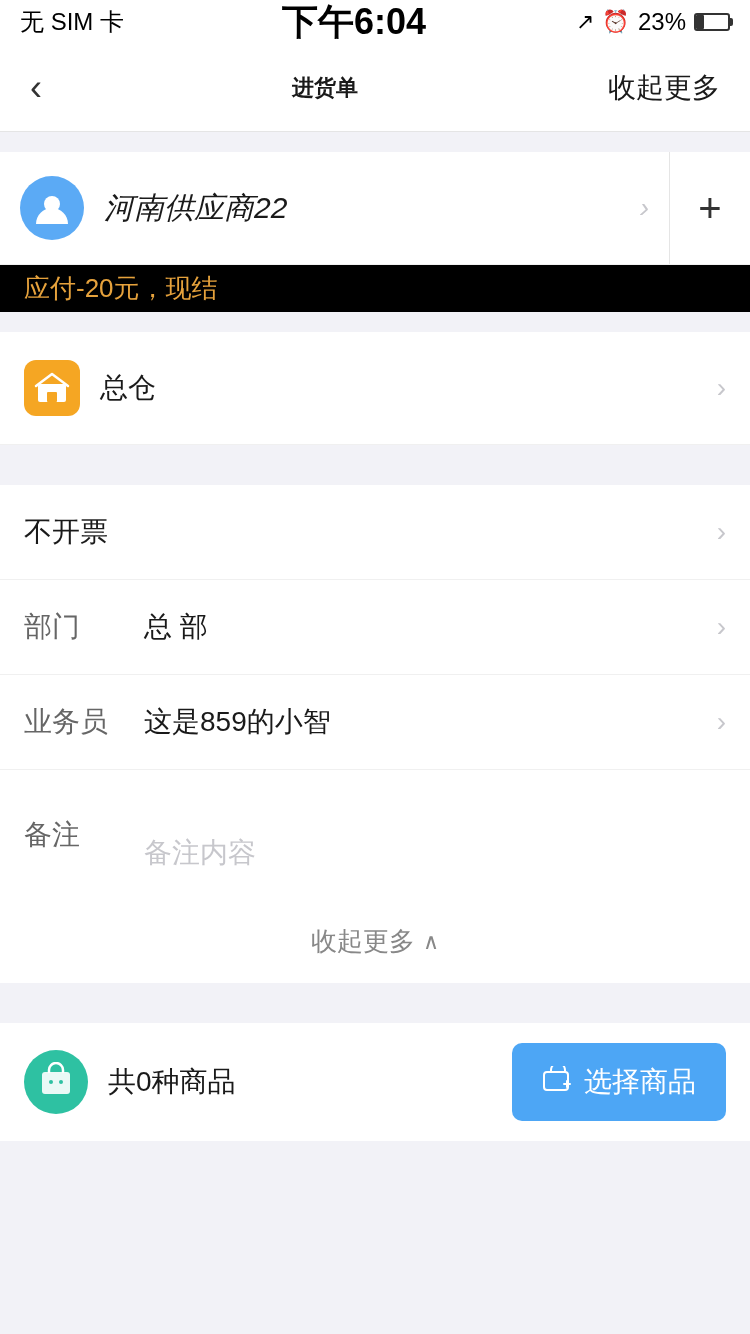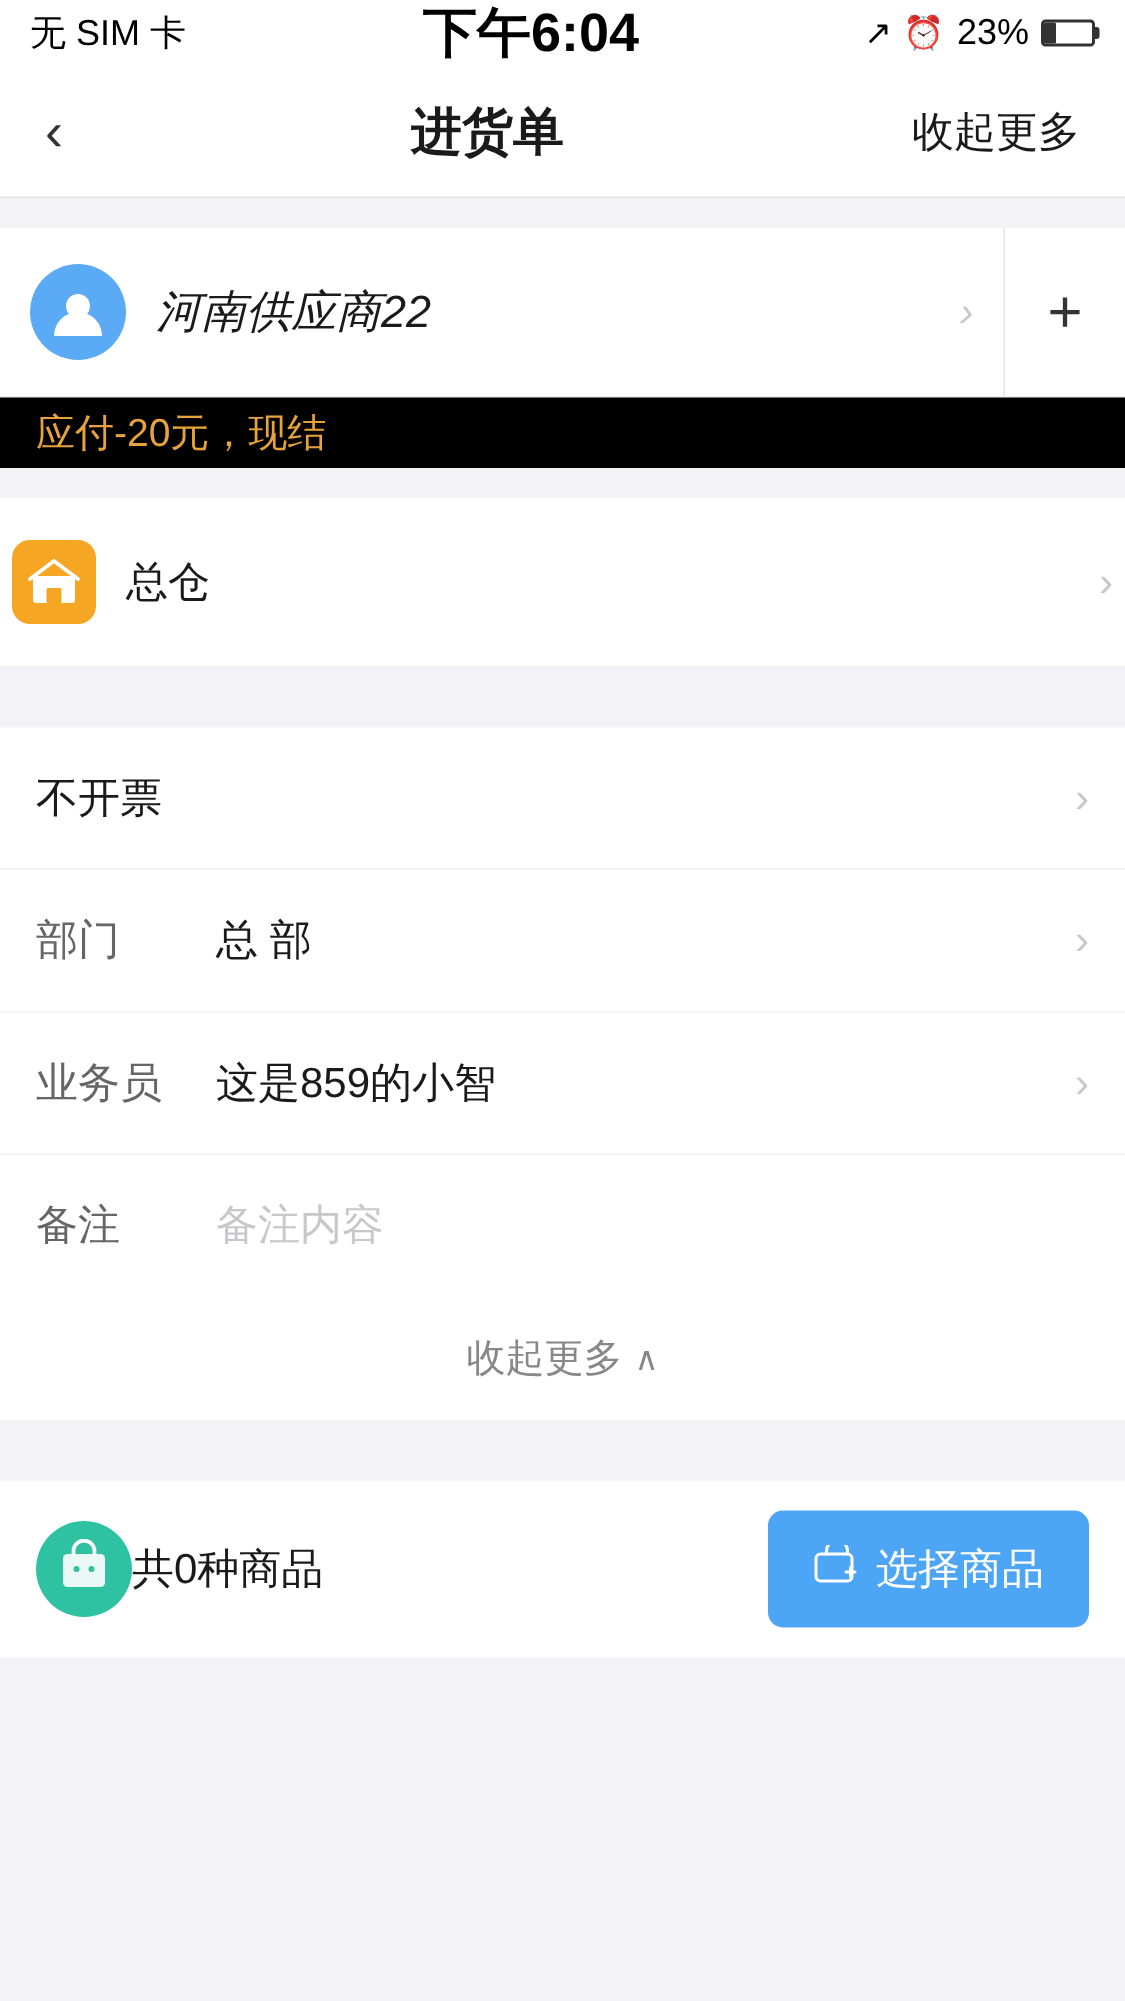--- a/index.html
+++ b/index.html
@@ -35,21 +35,21 @@
       padding: 0 30px;
       background: #fff;
       border-bottom: 1px solid #e5e5e5;
     }
     .nav-back {
       font-size: 36px;
       color: #333;
       cursor: pointer;
     }
     .nav-title {
-      font-size: 34px;
+      font-size: 22px;
       font-weight: 600;
       color: #1a1a1a;
     }
     .nav-action {
       font-size: 28px;
       color: #1a1a1a;
       font-weight: 500;
     }
 
     
@@ -146,25 +146,26 @@
       width: 120px;
       flex-shrink: 0;
     }
     .form-row-value {
       font-size: 28px;
       color: #1a1a1a;
       flex: 1;
     }
     .form-row-value.placeholder {
       color: #c7c7cc;
+      margin-top: 36px;
     }
     .form-row-warehouse {
       display: flex;
       align-items: center;
-      padding: 28px 8px;
+      padding: 28px 24px;
       border-bottom: 1px solid #f0f0f0;
     }
 
     .section-gap-small {
       height: 20px;
       background: #f2f2f7;
     }
 
     
     .collapse-row {
@@ -182,20 +183,21 @@
       font-size: 22px;
     }
 
     
     .bottom-section {
       background: #fff;
       margin-top: 20px;
       display: flex;
       align-items: center;
       padding: 20px 24px;
+      gap: 20px;
     }
     .product-icon {
       width: 64px;
       height: 64px;
       border-radius: 50%;
       background: #2ec1a2;
       display: flex;
       align-items: center;
       justify-content: center;
       flex-shrink: 0;

